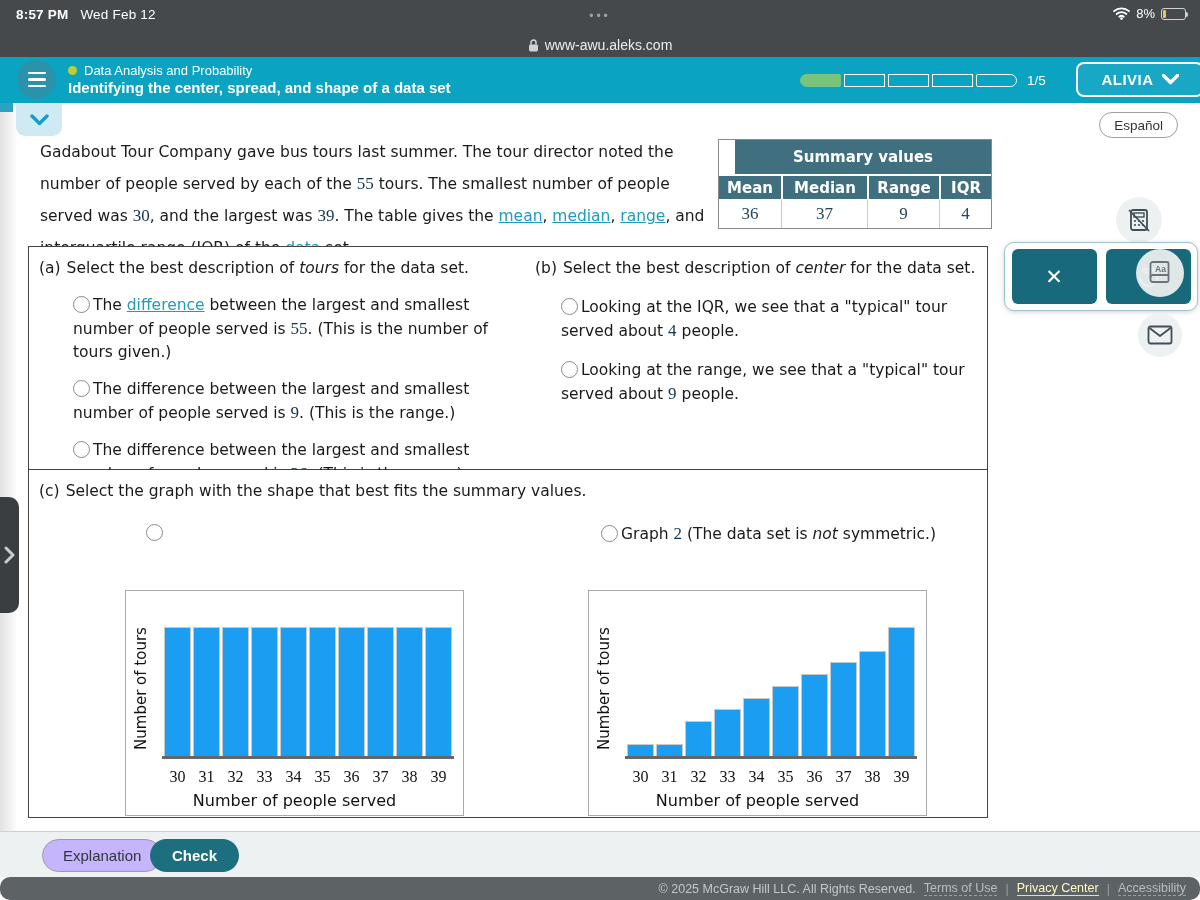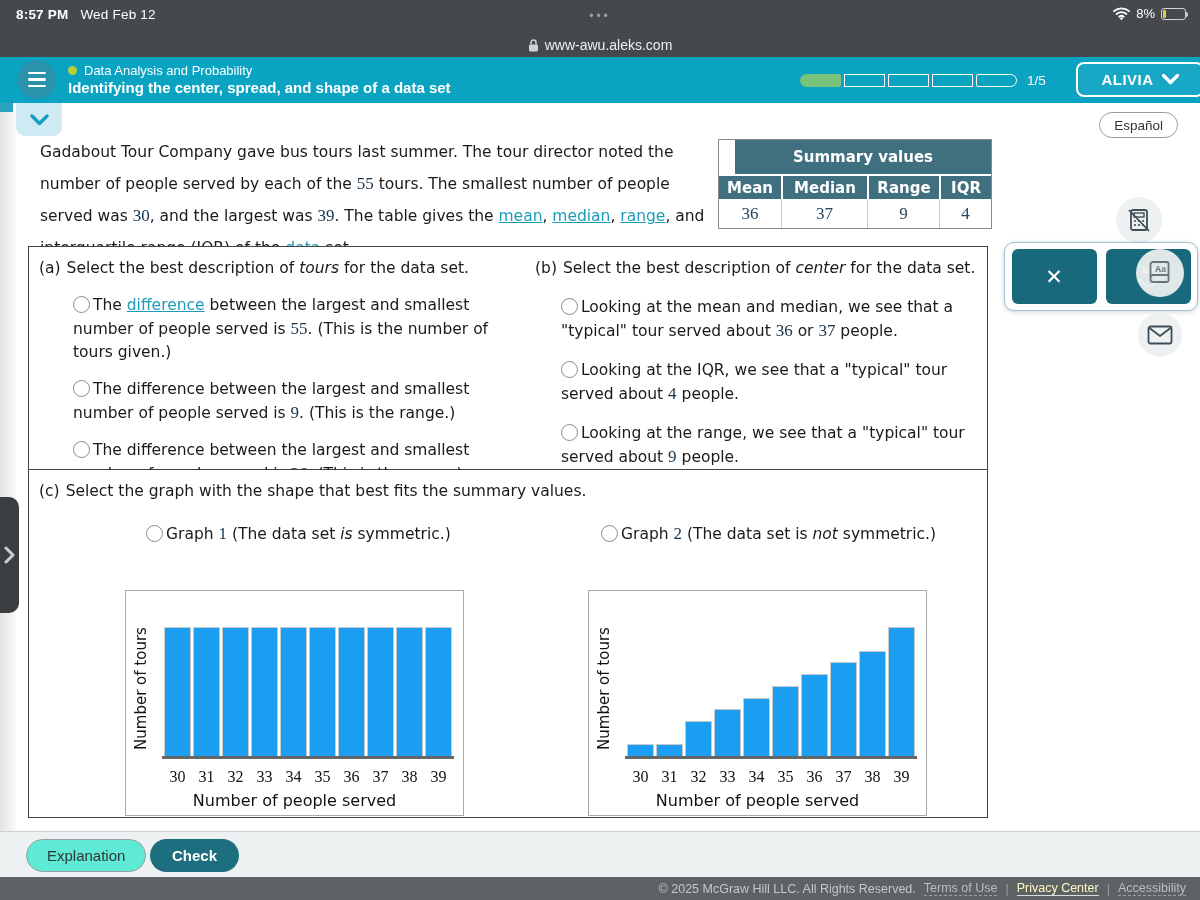--- a/index.html
+++ b/index.html
@@ -92,26 +92,26 @@
           display:flex; align-items:flex-end; gap:2px; padding:0 2px; }
   .bar { flex:1; background:#1b9ef2; border:1px solid #c9c9c9; border-bottom:none; }
   .xticks { position:absolute; left:36px; right:9px; bottom:27px; display:flex; gap:2px; padding:0 2px;
             font-family:"Liberation Serif",serif; font-size:16px; color:#111; }
   .xticks span { flex:1; text-align:center; }
   .xlab { position:absolute; left:0; right:0; bottom:3px; text-align:center; font-size:16px;
           font-family:"DejaVu Sans",sans-serif; color:#111; }
 
   
   .action-bar { position:absolute; top:831px; left:0; width:1200px; height:46px; background:#eef1f2; border-top:1px solid #cdd2d4; }
-  .explain-btn { position:absolute; top:7px; left:26px; height:33px; padding:0 20px; border:1px solid #979ea1; border-radius:17px;
-                 background:#5eead4; color:#30373a; font-size:15px; display:flex; align-items:center; cursor:pointer; }
+  .explain-btn { position:absolute; top:7px; left:42px; height:33px; padding:0 20px; border:1px solid #979ea1; border-radius:17px;
+                 background:#c4b5fd; color:#30373a; font-size:15px; display:flex; align-items:center; cursor:pointer; }
   .check-btn { position:absolute; top:7px; left:150px; height:33px; padding:0 22px; border:none; border-radius:17px;
                background:#1d6f80; color:#fff; font-weight:bold; font-size:15px; display:flex; align-items:center; cursor:pointer; }
   .footer { position:absolute; top:877px; left:0; width:1200px; height:23px; background:#5d6264; color:#c3c8c9;
-            font-size:12.5px; display:flex; align-items:center; justify-content:flex-end; gap:8px; padding-right:14px; }
+            font-size:12.5px; display:flex; align-items:center; justify-content:flex-end; gap:8px; padding-right:14px;border-radius:10px; }
   .f-link { color:#b9bec0; border-bottom:1px dashed #9aa0a2; cursor:pointer; }
   .f-link.bright { color:#fef9c3; border-bottom:1px solid #d8dcdd; }
   .f-sep { color:#9aa0a2; }
 
   .side-tab { position:absolute; top:497px; left:0; width:19px; height:116px; background:#3b3e40; border-radius:0 10px 10px 0;
               display:flex; align-items:center; justify-content:center; cursor:pointer; }
 </style>
 </head>
 <body>
 
@@ -252,34 +252,33 @@
       <div class="qopt"><span class="radio"></span><span>The difference between the largest and smallest number of people served is <span class="math">36</span>. (This is the mean.)</span></div>
     </div>
   </div>
 
   <div class="qbox box-b qfont">
     <div class="qprompt">
       <span>(b)</span>
       <span>Select the best description of <em>center</em> for the data set.</span>
     </div>
     <div class="qopts" style="padding-left:36px;">
-      <div class="qopt"><span class="radio"></span><span>Looking at the mean and median, we see that a "typical" tour served about <span class="math">36</span> or <span class="math">37</span> people.</span></div>
       <div class="qopt"><span class="radio"></span><span>Looking at the IQR, we see that a "typical" tour served about <span class="math">4</span> people.</span></div>
       <div class="qopt"><span class="radio"></span><span>Looking at the range, we see that a "typical" tour served about <span class="math">9</span> people.</span></div>
     </div>
   </div>
 
   <div class="qbox box-c qfont">
     <div class="qprompt">
       <span>(c)</span>
       <span>Select the graph with the shape that best fits the summary values.</span>
     </div>
 
     <div class="gopt gopt1">
-      <span class="radio"></span><span>Graph <span class="math">1</span> (The data set <em>is</em> symmetric.)</span>
+      <span class="radio"></span>
     </div>
     <div class="gopt gopt2">
       <span class="radio"></span><span>Graph <span class="math">2</span> (The data set is <em>not</em> symmetric.)</span>
     </div>
 
     <div class="chart chart1">
         <div class="ylab">Number of tours</div>
         <div class="plot">
           <div class="bar" style="height: 83%; background: rgb(27, 158, 242);"></div>
           <div class="bar" style="height: 83%; background: rgb(27, 158, 242);"></div>

